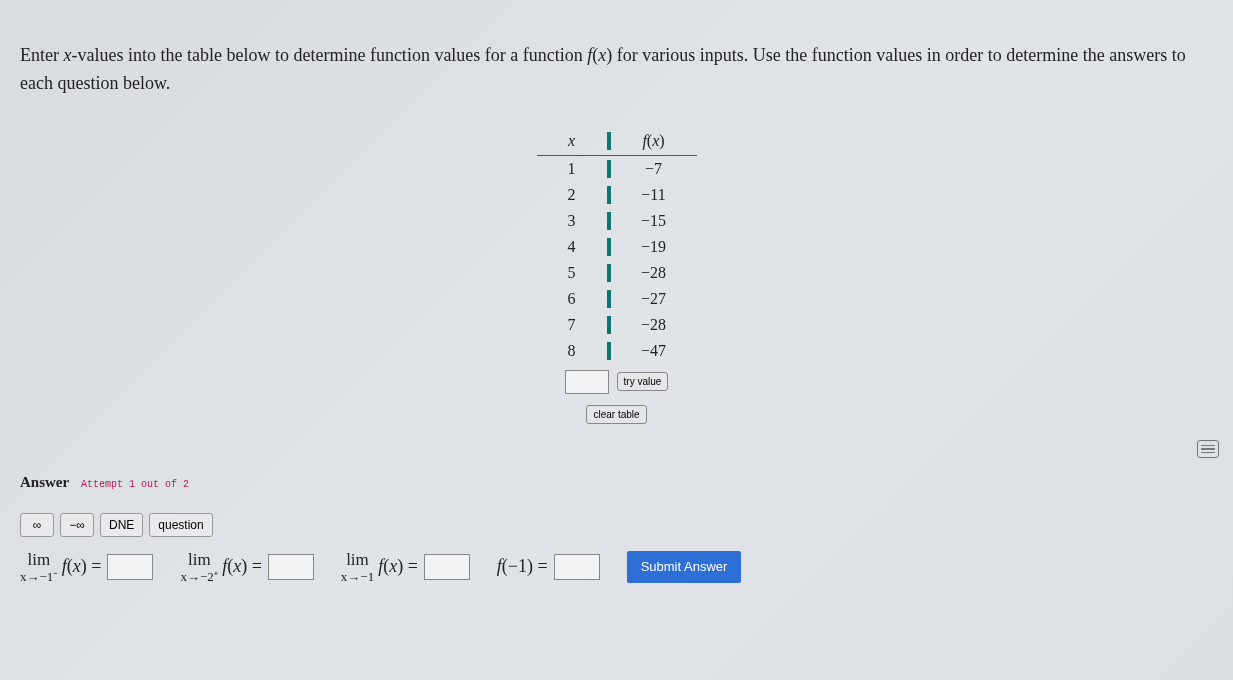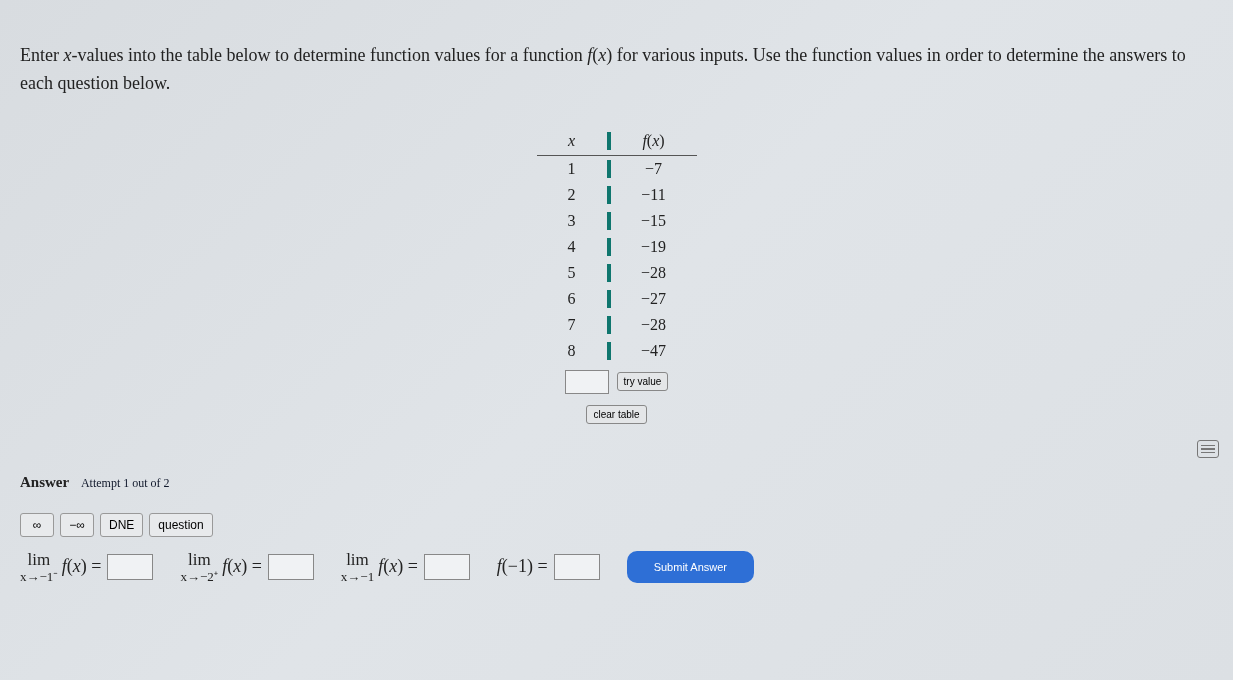--- a/index.html
+++ b/index.html
@@ -19,30 +19,30 @@
 .ft-row { display: flex; align-items: center; justify-content: center; height: 26px; }
 .ft-head { display: flex; align-items: center; justify-content: center; border-bottom: 1px solid #555; height: 28px; }
 .ft-x { width: 70px; text-align: center; font-size: 16px; }
 .ft-fx { width: 90px; text-align: center; border-left: 4px solid #0f766e; font-size: 16px; }
 .ft-input-row { display: flex; align-items: center; justify-content: center; margin-top: 6px; gap: 8px; }
 .x-input { width: 44px; height: 24px; border: 1px solid #888; background: #f0f2f4; font-size: 13px; text-align: center; }
 .small-btn { font-family: Arial, sans-serif; font-size: 10px; padding: 3px 6px; border: 1px solid #888; background: #e4e6e8; border-radius: 3px; cursor: pointer; }
 .clear-row { text-align: center; margin-top: 0; margin-bottom: 50px; }
 .answer-bar { font-size: 15px; margin-bottom: 22px; }
 .answer-bar .bold { font-weight: bold; margin-top: 27px; }
-.answer-bar .attempt { color: #0f172a; font-size: 12px; margin-left: 8px; font-family: Liberation Serif, serif; }
+.answer-bar .attempt { color: #be185d; font-size: 10px; margin-left: 8px; font-family: Liberation Mono, monospace; }
 .helpers { display: flex; gap: 6px; margin-bottom: 14px; }
 .helper-btn { font-family: Arial, sans-serif; font-size: 12px; padding: 4px 8px; border: 1px solid #999; background: #e8eaec; border-radius: 3px; cursor: pointer; min-width: 34px; text-align: center; }
 .answer-row { display: flex; gap: 27px; flex-wrap: wrap; }
 .limit-block { display: flex; align-items: center; font-size: 18px; }
 .limit-stack { display: inline-flex; flex-direction: column; align-items: center; line-height: 1; margin-right: 4px; }
 .limit-top { font-size: 17px; }
 .limit-bot { font-size: 13px; margin-top: 2px; }
 .ans-input { width: 46px; height: 26px; border: 1px solid #888; background: #f0f2f4; margin-left: 6px; }
-.submit-btn { font-family: Arial, sans-serif; background: #2e6fd6; color: #fff; border: none; padding: 8px 27px; font-size: 11px; border-radius: 10px; cursor: pointer; }
+.submit-btn { font-family: Arial, sans-serif; background: #2e6fd6; color: #fff; border: none; padding: 8px 14px; font-size: 13px; border-radius: 2px; cursor: pointer; }
 .side-icon { position: absolute; right: 14px; top: 440px; width: 22px; height: 18px; border: 1.5px solid #777; border-radius: 3px; display:flex; flex-direction:column; justify-content:center; gap:2px; padding:3px; }
 .side-icon div { height:1.5px; background:#777; }
 </style>
 </head>
 <body>
 
 <div class="prompt">
   <span>Enter </span><span class="mi">x</span><span>-values into the table below to determine function values for a function </span><span class="mi">f</span>(<span class="mi">x</span>)<span> for various inputs. Use the function values in order to determine the answers to each question below.</span>
 </div>
 

